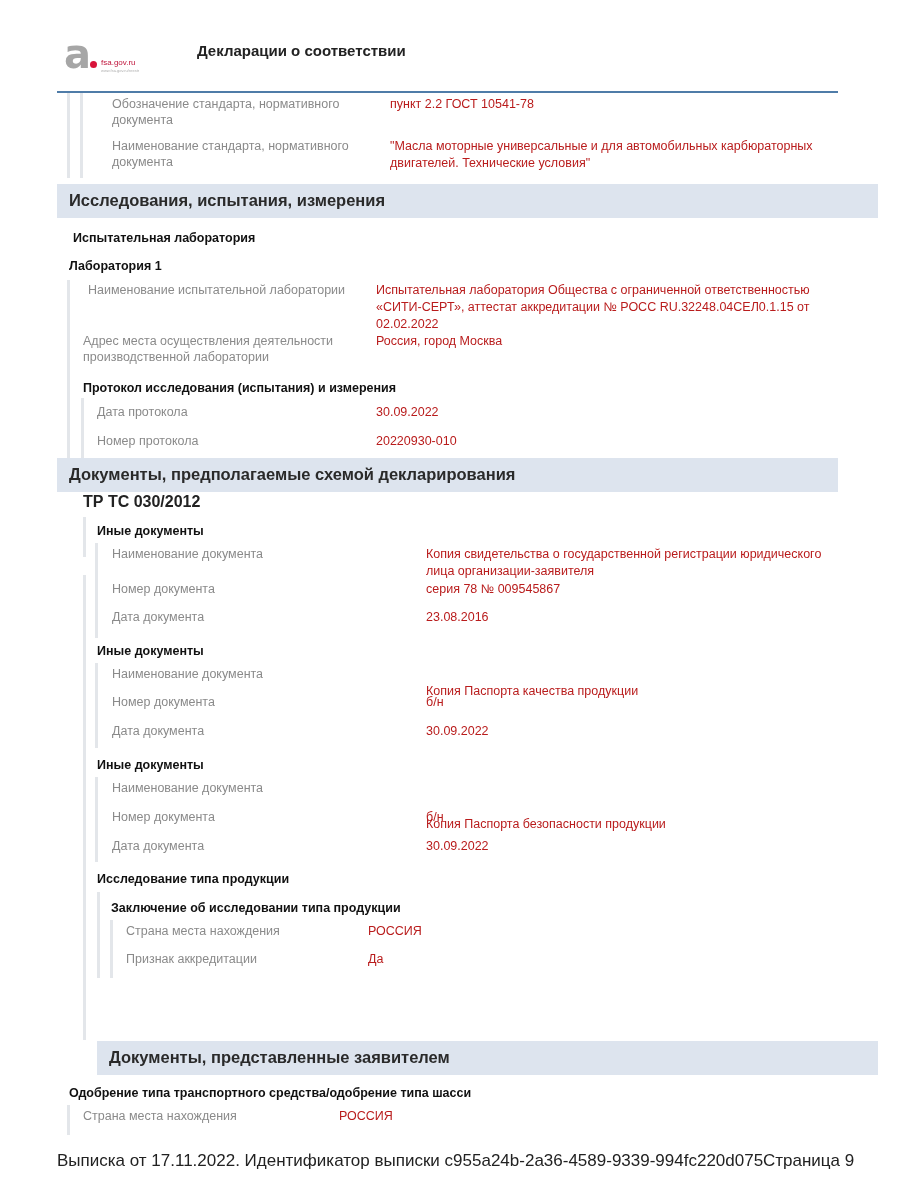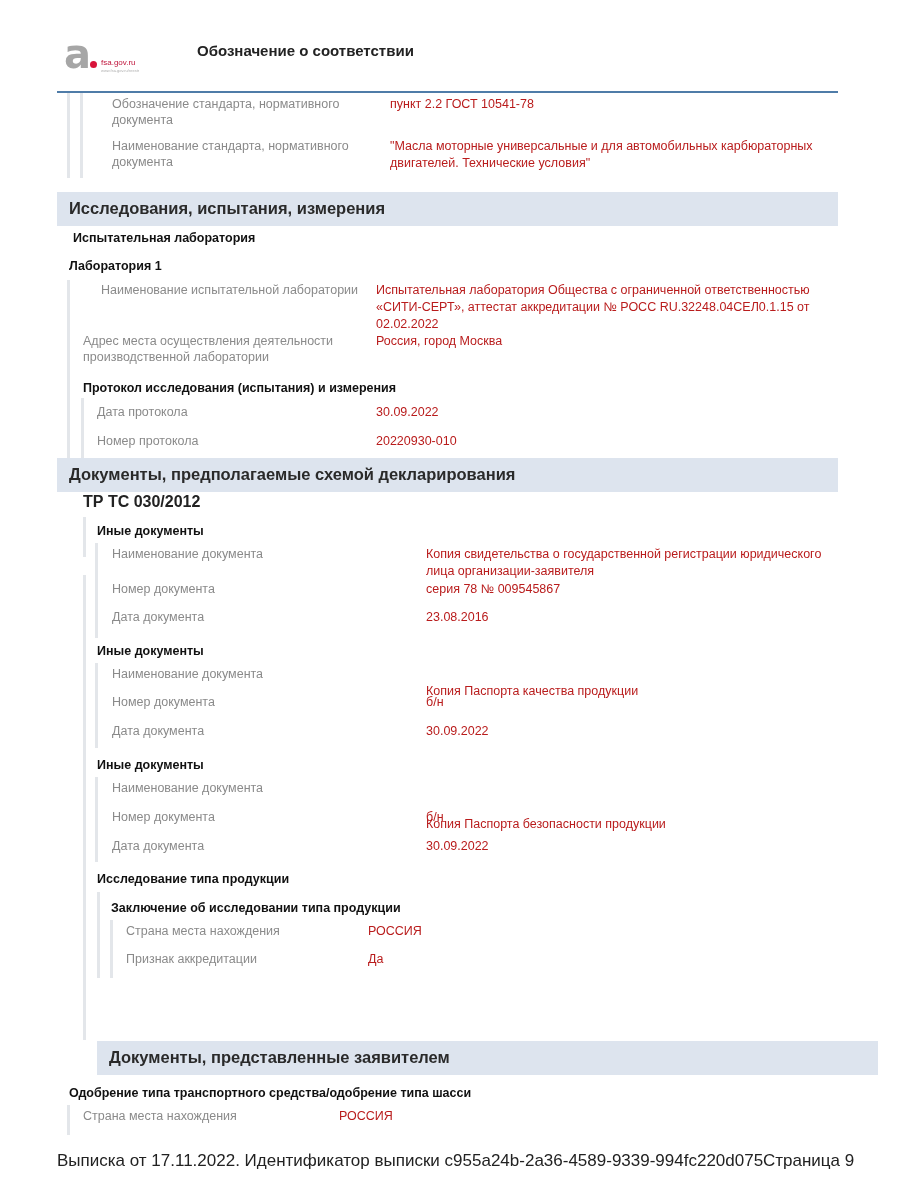--- a/index.html
+++ b/index.html
@@ -30,40 +30,40 @@
 </style>
 </head>
 <body>
 
 <div class="abs logo">
   <span class="logo-a">a</span>
   <span class="logo-dot"></span>
   <span class="logo-site">fsa.gov.ru</span>
   <span class="logo-sub">www.fsa.gov.ru/reestr</span>
 </div>
-<div class="abs page-title">Обозначение о соответствии</div>
+<div class="abs page-title">Декларации о соответствии</div>
 <div class="abs top-rule"></div>
 
 <div class="vline" style="left:67px; top:93px; height:85px;"></div>
 <div class="vline" style="left:80px; top:93px; height:85px;"></div>
 <div>
   <div class="label" style="left:112px; top:96px; width:250px;">Обозначение стандарта, нормативного документа</div>
   <div class="value" style="left:390px; top:96px; width:445px;">пункт 2.2 ГОСТ 10541-78</div>
   <div class="label" style="left:112px; top:138px; width:250px;">Наименование стандарта, нормативного документа</div>
   <div class="value" style="left:390px; top:138px; width:448px;">"Масла моторные универсальные и для автомобильных карбюраторных двигателей. Технические условия"</div>
 </div>
 
-<div class="band" style="top:192px;">
+<div class="band" style="top:184px;padding-left:40px;">
   <span>Исследования, испытания, измерения</span>
 </div>
 <div class="subhead" style="left:57px; top:231px; font-weight:bold;padding-left:16px;">Испытательная лаборатория</div>
 <div class="subhead" style="left:69px; top:259px;">Лаборатория 1</div>
 
 <div class="vline" style="left:67px; top:280px; height:178px;"></div>
-<div class="label" style="left:101px; top:282px; width:280px;">Наименование испытательной лаборатории</div>
+<div class="label" style="left:88px; top:282px; width:280px;">Наименование испытательной лаборатории</div>
 <div class="value" style="left:376px; top:282px; width:460px;">Испытательная лаборатория Общества с ограниченной ответственностью «СИТИ-СЕРТ», аттестат аккредитации № РОСС RU.32248.04СЕЛ0.1.15  от 02.02.2022</div>
 <div class="label" style="left:83px; top:333px; width:275px;">Адрес места осуществления деятельности производственной лаборатории</div>
 <div class="value" style="left:376px; top:333px; width:460px;">Россия, город Москва</div>
 
 <div class="subhead" style="left:83px; top:381px;">Протокол исследования (испытания) и измерения</div>
 <div class="vline" style="left:81px; top:398px; height:60px;"></div>
 <div class="label" style="left:97px; top:404px;">Дата протокола</div>
 <div class="value" style="left:376px; top:404px;">30.09.2022</div>
 <div class="label" style="left:97px; top:433px;">Номер протокола</div>
 <div class="value" style="left:376px; top:433px;">20220930-010</div>

